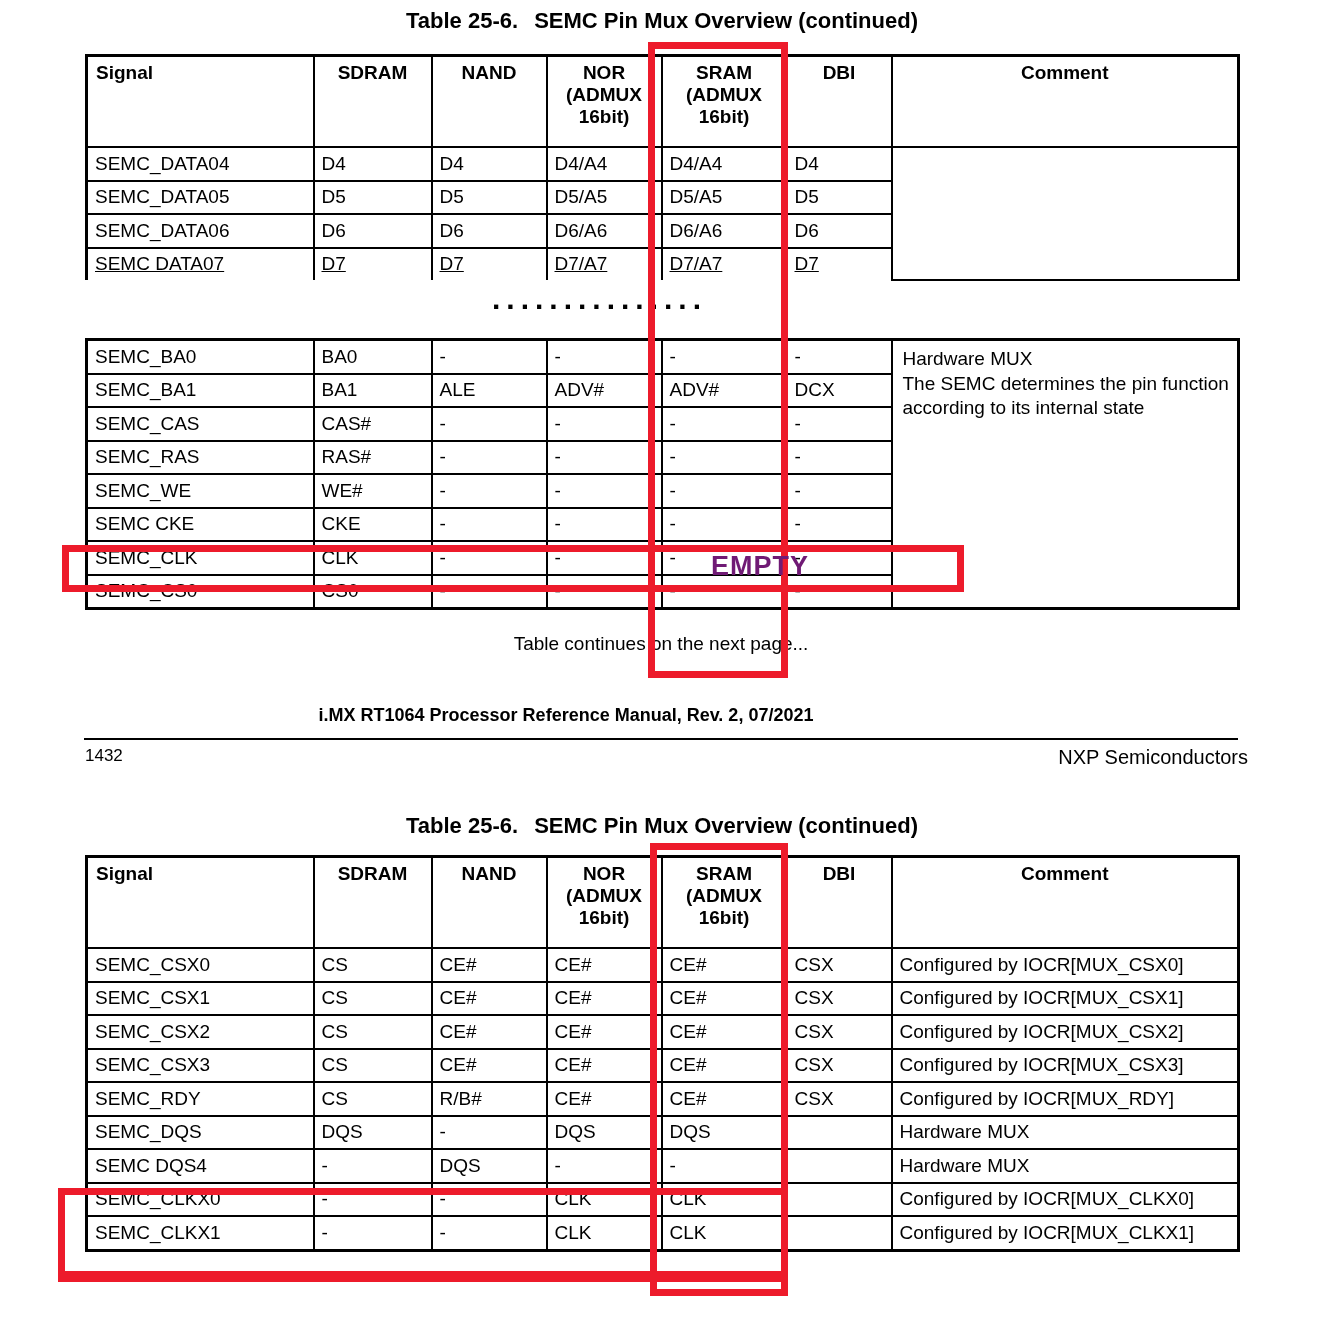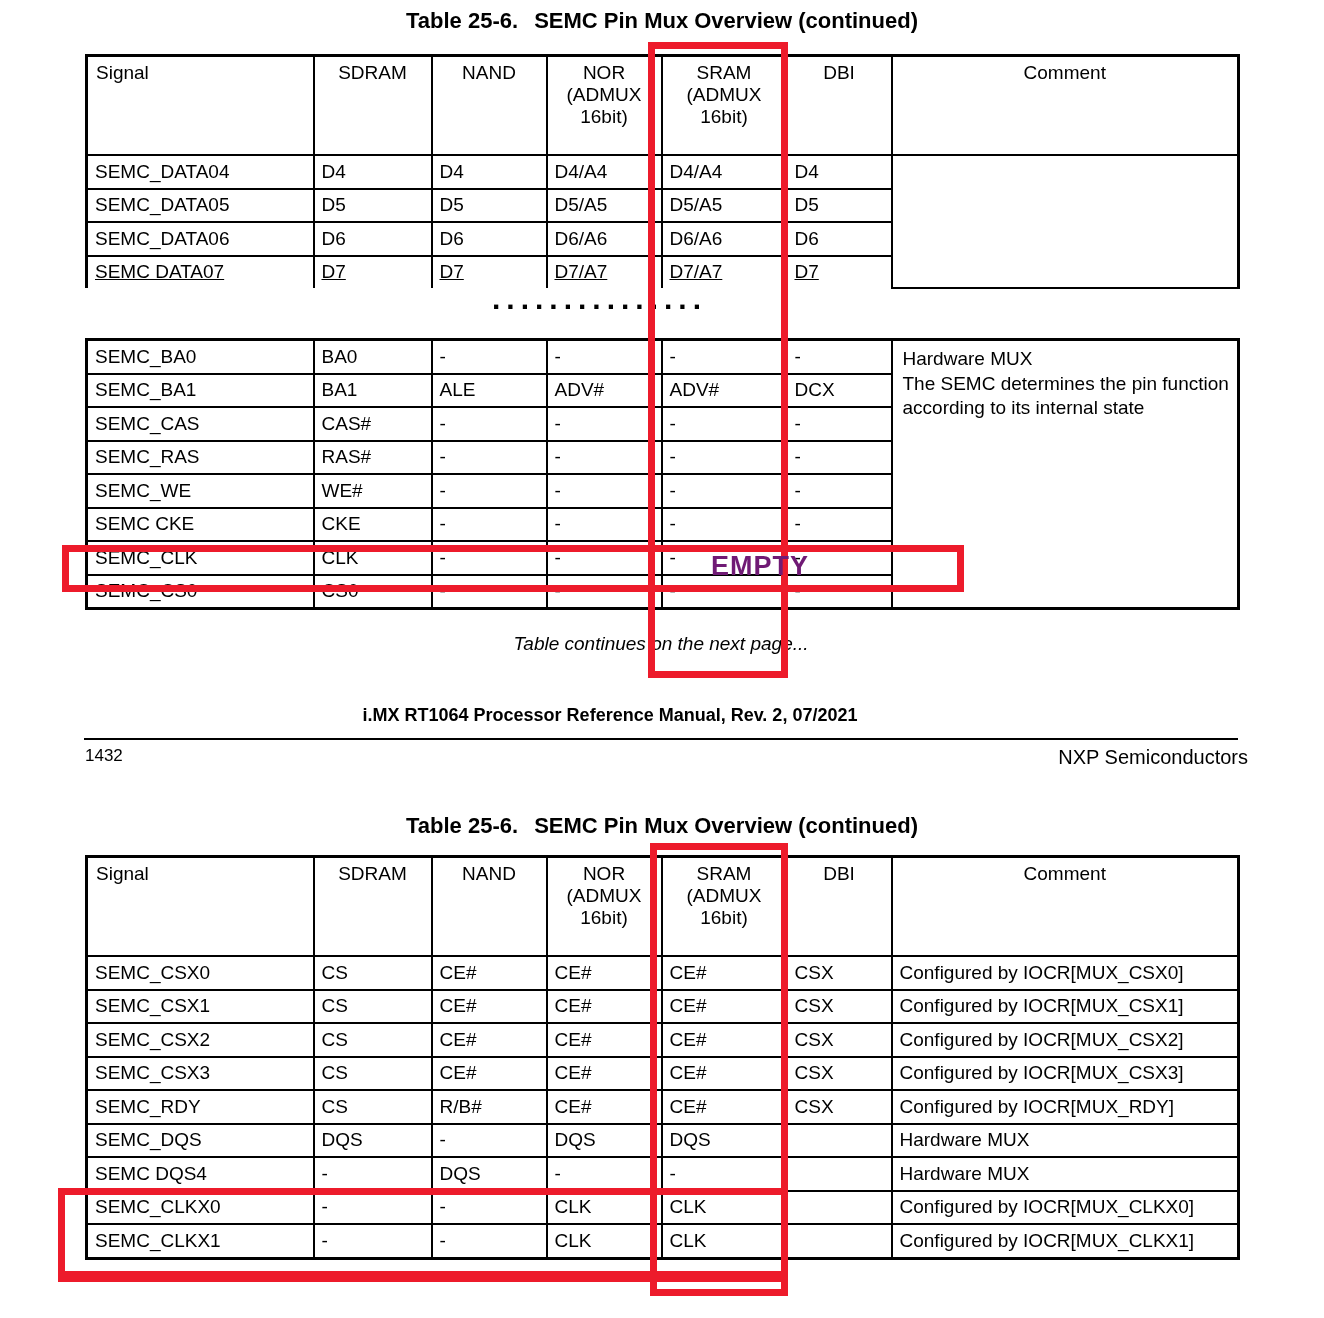--- a/index.html
+++ b/index.html
@@ -13,36 +13,36 @@
 
   
   .caption { left:0; width:1324px; text-align:center; font-weight:bold; font-size:22px; }
   .caption .cap-text { margin-left:16px; }
   .caption-top { top:8px; }
   .caption-bottom { top:813px; }
 
   .dots { left:492px; top:282px; font-size:30px; font-weight:bold; letter-spacing:6px; }
 
   .continuation { left:85px; top:633px; width:1152px; text-align:center;
-                  font-style:italic; font-size:19px; }
+                  font-size:19px; }
 
   .footer-title { left:0; top:705px; width:1132px; text-align:center;
-                  font-weight:bold; font-size:18px;padding-left:44px; }
+                  font-weight:bold; font-size:18px; }
   .footer-rule  { left:84px; top:738px; width:1154px; height:2px; background:#000; }
   .footer-page  { left:85px; top:746px; font-size:17px; }
   .footer-pub   { right:76px; top:746px; font-size:20px; }
 
   
   table.pintable { position:absolute; border-collapse:collapse; table-layout:fixed;
                    border:3px solid #000; }
   .pintable th, .pintable td { border:2px solid #000; font-size:19px;
                    padding:0 0 0 7px; text-align:left; vertical-align:middle;
                    overflow:hidden; white-space:nowrap; }
-  .pintable th { font-weight:normal; text-align:center; vertical-align:top;
-                 padding:5px 4px 9px 4px; height:83px; white-space:normal; line-height:1.15; }
+  .pintable th { font-weight:bold; text-align:center; vertical-align:top;
+                 padding:5px 4px 1px 4px; height:83px; white-space:normal; line-height:1.15; }
   .pintable th.sig { text-align:left; padding-left:8px; }
   .pintable td { height:31.5px; }
   .pintable td.comment-merged { vertical-align:top; white-space:normal;
                  padding:6px 8px 0 10px; line-height:1.3; }
   .comment-body { }
   table.no-bottom { border-bottom:none; }
   table.no-bottom tbody tr:last-child td { border-bottom:none;text-decoration:underline; }
   td.comment-cell { white-space:nowrap; }
 
   

